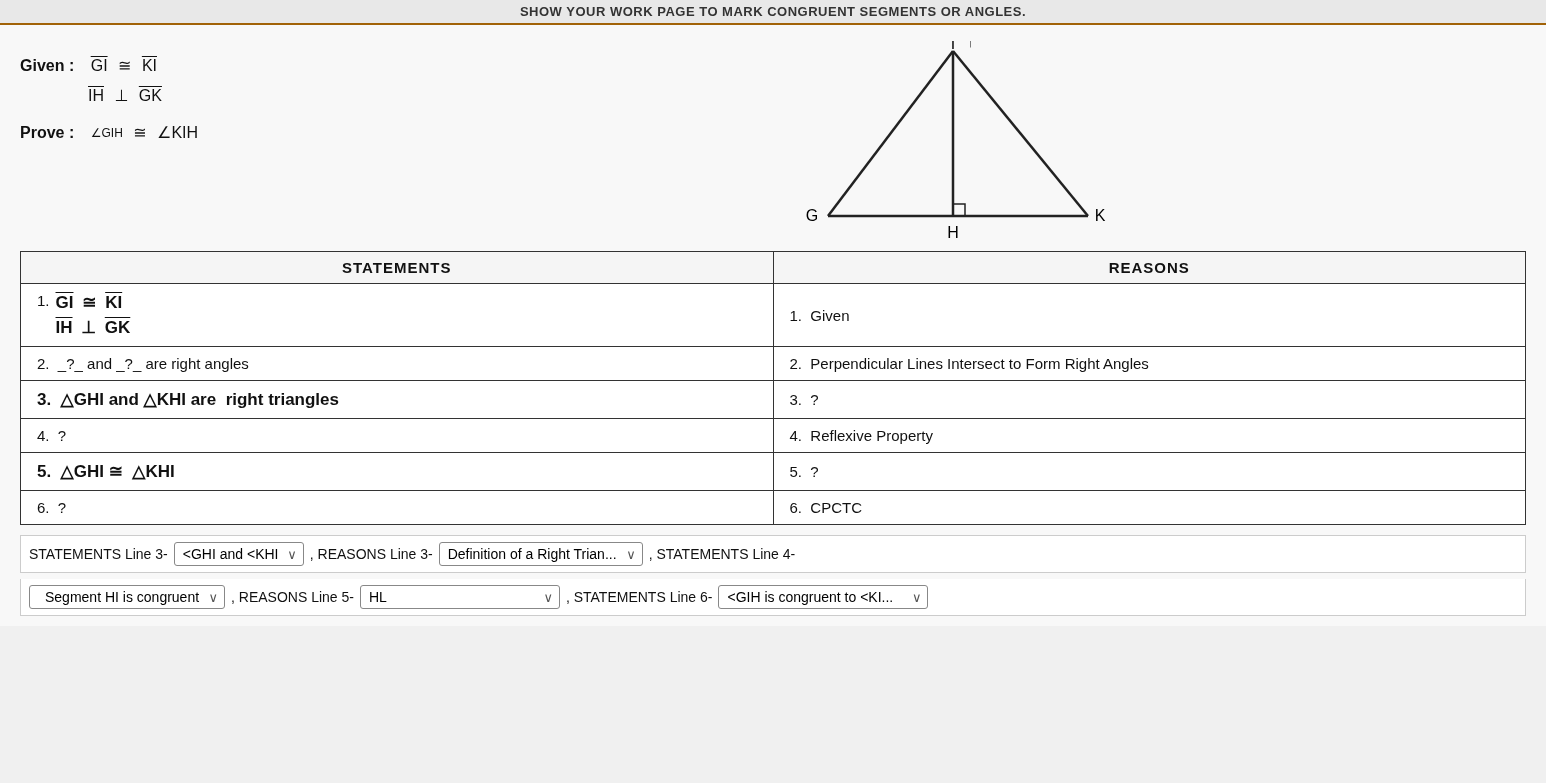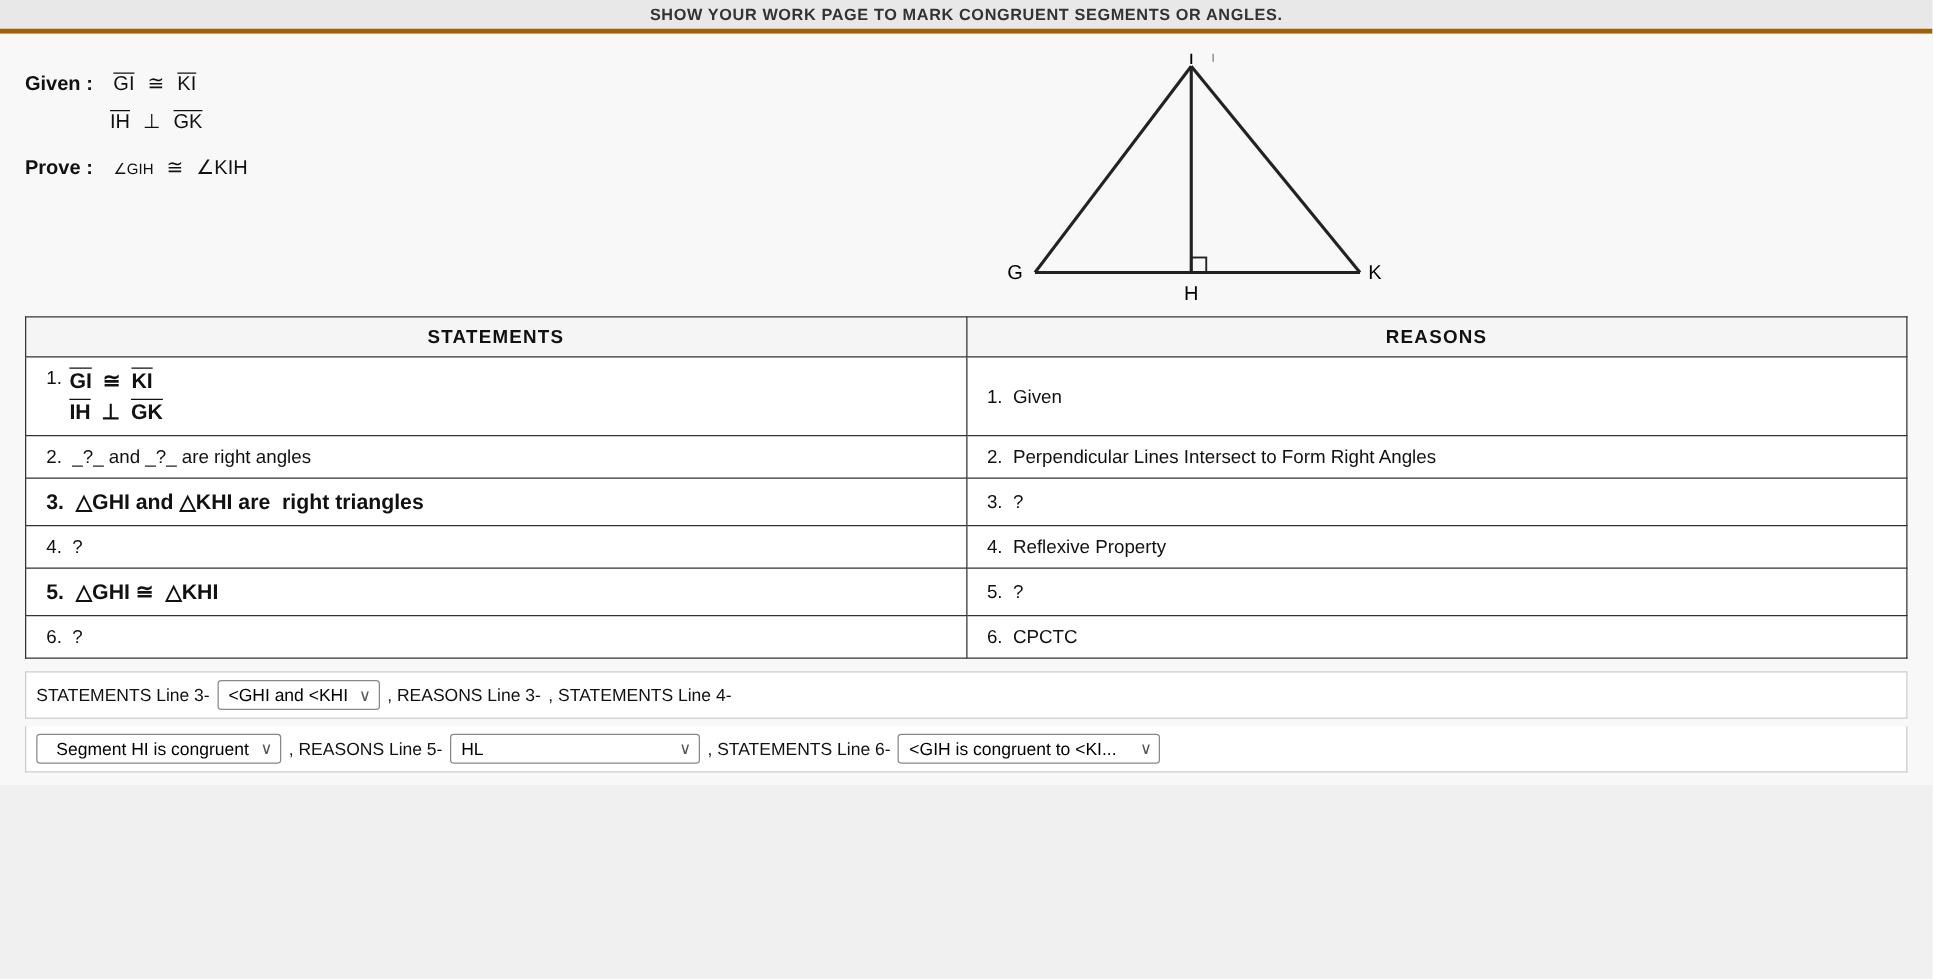--- a/index.html
+++ b/index.html
@@ -5,21 +5,21 @@
     * { box-sizing: border-box; margin: 0; padding: 0; }
     body {
       font-family: Arial, sans-serif;
       background: #f0f0f0;
       font-size: 15px;
       color: #111;
     }
 
     .top-bar {
       background: #e8e8e8;
-      border-bottom: 4px solid #a16207;
+      border-bottom: 2px solid #a16207;
       padding: 4px 16px;
       font-size: 13px;
       color: #333;
       text-align: center;
       letter-spacing: 0.5px;
       font-weight: bold;
     }
 
     .main-content {
       background: #f8f8f8;
@@ -273,20 +273,28 @@
     <span class="label-text">STATEMENTS Line 3-</span>
     <div class="select-wrapper">
       <select class="dropdown-select">
         <option>&lt;GHI and &lt;KHI</option>
         <option>&lt;GHI</option>
         <option>&lt;KHI</option>
         <option>Other</option>
       </select>
     </div>
     <span class="label-text">,&nbsp;REASONS Line 3-</span>
+    <div class="select-wrapper">
+      <select class="dropdown-select" style="min-width:200px;">
+        <option>Definition of a Right Trian...</option>
+        <option>Reflexive Property</option>
+        <option>HL</option>
+        <option>CPCTC</option>
+      </select>
+    </div>
     <span class="label-text">,&nbsp;STATEMENTS Line 4-</span>
   </div>
 
   <div class="answer-row2">
     <div class="select-wrapper">
       <select class="dropdown-select" style="min-width:190px;padding-left:15px;">
         <option>Segment HI is congruent</option>
         <option>Segment GI is congruent</option>
         <option>Segment KI is congruent</option>
       </select>

